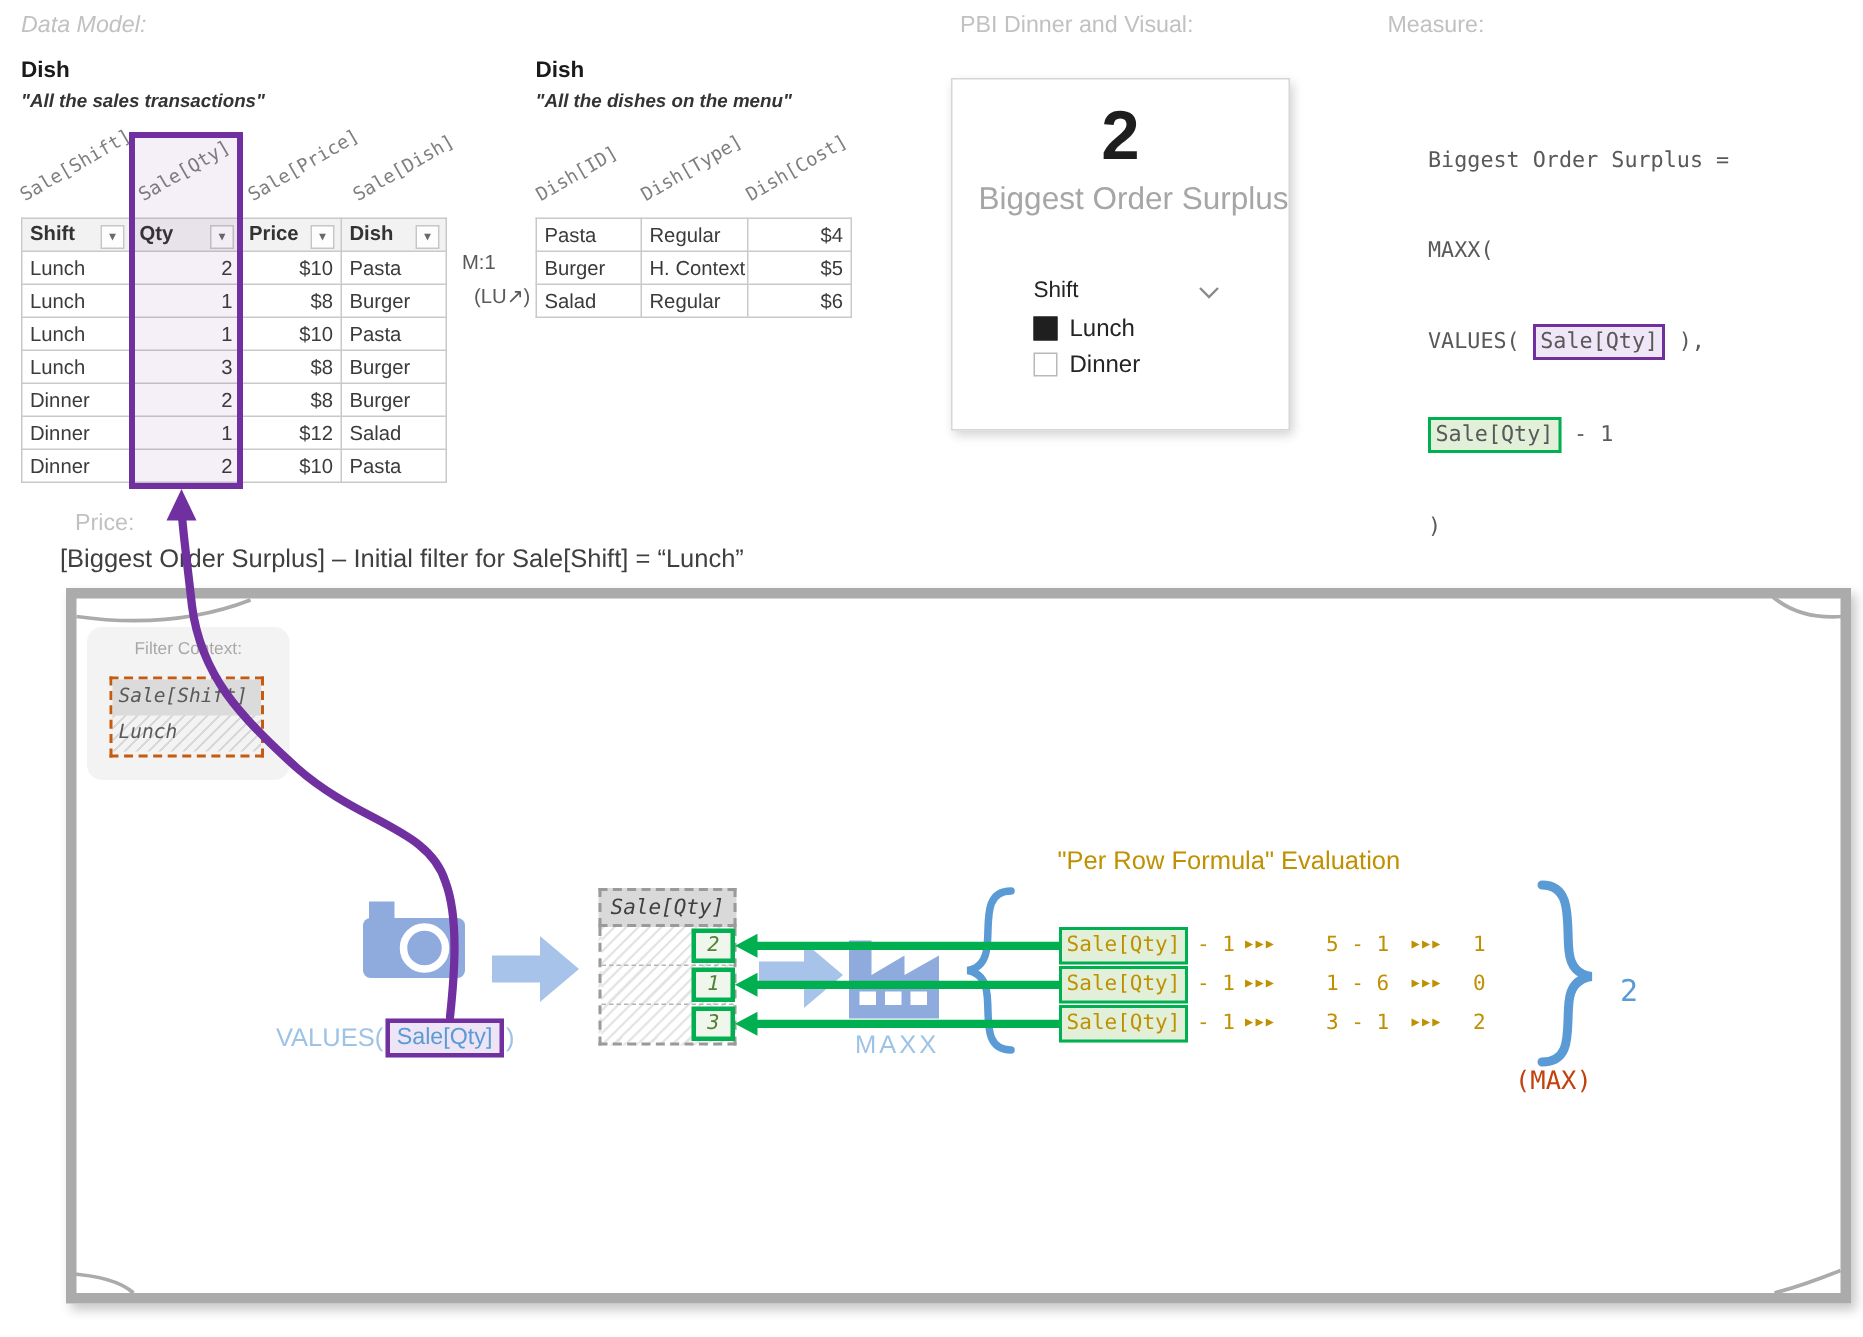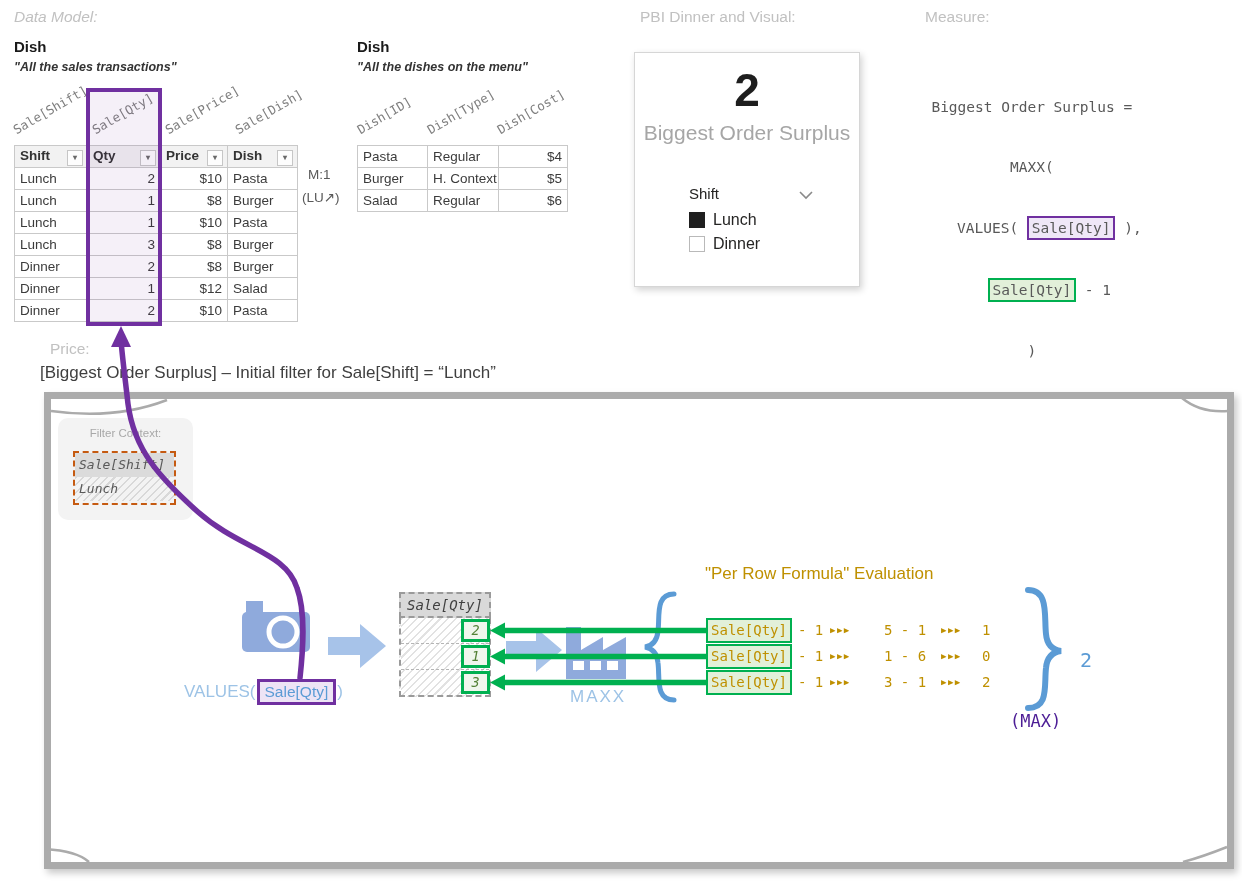--- a/index.html
+++ b/index.html
@@ -16,28 +16,28 @@
   table.tbl td.th{background:#f2f2f2;font-weight:700;color:#333;}
   .dd{float:right;width:14px;height:14px;border:1px solid #c6c6c6;background:#fdfdfd;color:#6a6a6a;
       font-size:8px;line-height:13px;text-align:center;margin:2px -1px 0 0;}
   .num{text-align:right;}
   .rel{color:#595959;font-size:13.5px;}
   
   .qty-overlay{border:4px solid #7030A0;background:rgba(112,48,160,0.07);z-index:5;}
   
   .card{border:1px solid #d6d6d6;background:#fff;box-shadow:2px 3px 7px rgba(0,0,0,0.18);}
   .card-value{width:100%;text-align:center;font-size:46px;font-weight:600;color:#1e1e1e;}
-  .card-label{width:100%;text-align:center;font-size:21px;color:#a6a6a6;}
+  .card-label{width:100%;text-align:right;font-size:21px;color:#a6a6a6;}
   .slicer-field{font-size:15px;color:#252423;}
   .cb{width:16px;height:16px;border:1.5px solid #b9b9b9;display:inline-block;box-sizing:border-box;}
   .cb.checked{background:#1f1f1f;border-color:#1f1f1f;}
   .opt-label{font-size:16px;color:#252423;margin-left:8px;}
   
   .code{font-family:"DejaVu Sans Mono",monospace;font-size:14.5px;color:#595959;line-height:20px;white-space:pre;}
-  .code .ind{margin-left:35px;}
+  .code .ind{}
   .box-p{display:inline-block;border:2px solid #7030A0;background:#efe7f7;padding:0 3px;margin:-1px 0;}
   .box-g{display:inline-block;border:2px solid #00B050;background:#e2f0d9;padding:0 3px;margin:-1px 0;}
   
   .sketch-title{font-size:17px;color:#3f3f3f;}
   .frame{border:7px solid #ababab;background:#fff;box-shadow:3px 4px 7px rgba(0,0,0,0.22);}
   .fc-box{background:#f3f3f3;border-radius:10px;}
   .fc-label{width:100%;text-align:center;font-size:11.5px;color:#a8a8a8;}
   .fc-inner{border:2.5px dashed #C55A11;box-sizing:border-box;}
   .fc-row{height:24px;font-family:"DejaVu Sans Mono",monospace;font-style:italic;font-size:13px;
           color:#595959;line-height:24px;padding-left:4px;}
@@ -52,21 +52,21 @@
          font-size:13.5px;color:#538135;text-align:center;line-height:17px;box-sizing:border-box;z-index:20;}
   .maxx-label{font-size:17px;color:#9dc3e6;letter-spacing:2px;}
   .eval-title{font-size:17px;color:#BF9000;}
   .eval-row{height:25px;z-index:30;}
   .eval-row span{position:absolute;font-family:"DejaVu Sans Mono",monospace;font-size:14px;color:#BF9000;line-height:25px;}
   .e-box{left:0;width:82px;height:21px;border:2.5px solid #00B050;background:#e2f0d9;text-align:center;
          line-height:21px !important;top:0;}
   .e-minus{left:92px;} .e-arr1{left:124px;font-size:9px !important;letter-spacing:1.5px;}
   .e-step{left:178px;} .e-arr2{left:235px;font-size:9px !important;letter-spacing:1.5px;} .e-res{left:276px;}
   .final-val{font-family:"DejaVu Sans Mono",monospace;font-size:20px;color:#5b9bd5;}
-  .final-lab{font-family:"DejaVu Sans Mono",monospace;font-size:17px;color:#4c1d95;}
+  .final-lab{font-family:"DejaVu Sans Mono",monospace;font-size:17px;color:#c2410c;}
   svg.overlay{position:absolute;left:0;top:0;pointer-events:none;}
 </style>
 </head>
 <body>
 
 <div class="page">
 
   <div class="abs hdr" style="left:14px;top:8px;font-style:italic;">Data Model:</div>
   <div class="abs hdr" style="left:640px;top:8px;">PBI Dinner and Visual:</div>
   <div class="abs hdr" style="left:925px;top:8px;">Measure:</div>
@@ -134,21 +134,21 @@
           <td class="num">2</td>
           <td class="num">$10</td>
           <td>Pasta</td>
         </tr>
   </tbody>
     </table>
 
   <div class="abs qty-overlay" style="left:86px;top:88px;width:68px;height:230px;"></div>
 
   <div class="abs rel" style="left:308px;top:167px;">M:1</div>
-  <div class="abs rel" style="left:302px;top:189px;">(LU↗)</div>
+  <div class="abs rel" style="left:316px;top:189px;">(LU↗)</div>
 
   <div class="abs tbl-title" style="left:357px;top:38px;">Dish</div>
   <div class="abs tbl-sub" style="left:357px;top:60px;">"All the dishes on the menu"</div>
   <div class="diag" style="left:362px;top:122px;">Dish[ID]</div>
   <div class="diag" style="left:432px;top:122px;">Dish[Type]</div>
   <div class="diag" style="left:502px;top:122px;">Dish[Cost]</div>
 
   <table class="tbl" style="left:357px;top:145px;width:210px;">
     <colgroup>
         <col style="width:70px">
@@ -182,21 +182,21 @@
       <polyline points="1,1 7,7 13,1" fill="none" stroke="#8a8a8a" stroke-width="1.6"></polyline>
     </svg>
     <div class="abs" style="left:54px;top:158px;">
       <span class="cb checked"></span><span class="opt-label" style="vertical-align:3px;">Lunch</span>
     </div>
     <div class="abs" style="left:54px;top:182px;">
       <span class="cb"></span><span class="opt-label" style="vertical-align:3px;">Dinner</span>
     </div>
   </div>
 
-  <div class="abs code" style="left:922px;top:57px;text-align:center;">
+  <div class="abs code" style="left:952px;top:57px;">
     <div>Biggest Order Surplus =</div>
     <div>MAXX(</div>
     <div class="ind"><span>VALUES( </span><span class="box-p">Sale[Qty]</span><span> ),</span></div>
     <div class="ind"><span class="box-g">Sale[Qty]</span><span> - 1</span></div>
     <div>)</div>
   </div>
 
   <div class="abs sketch-title" style="left:40px;top:363px;">[Biggest Order Surplus] – Initial filter for Sale[Shift] = “Lunch”</div>
 
   <div class="abs frame" style="left:44px;top:392px;width:1176px;height:463px;"></div>

